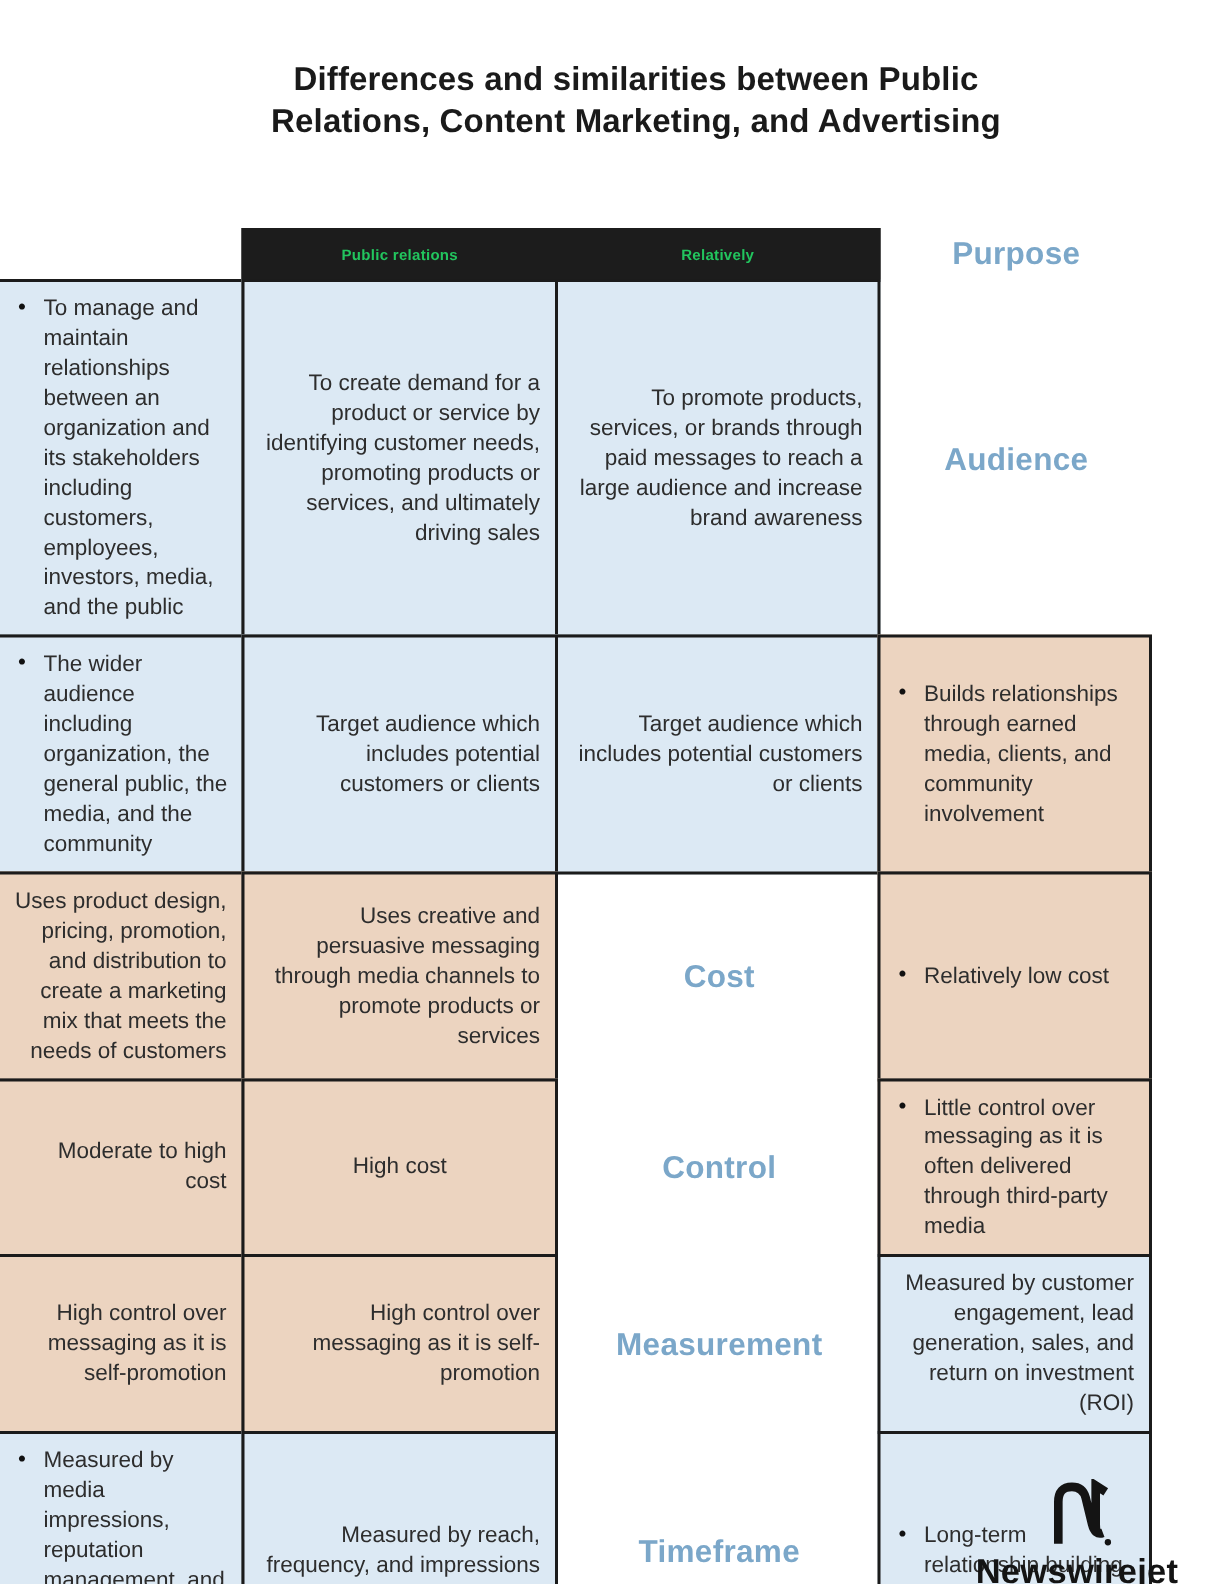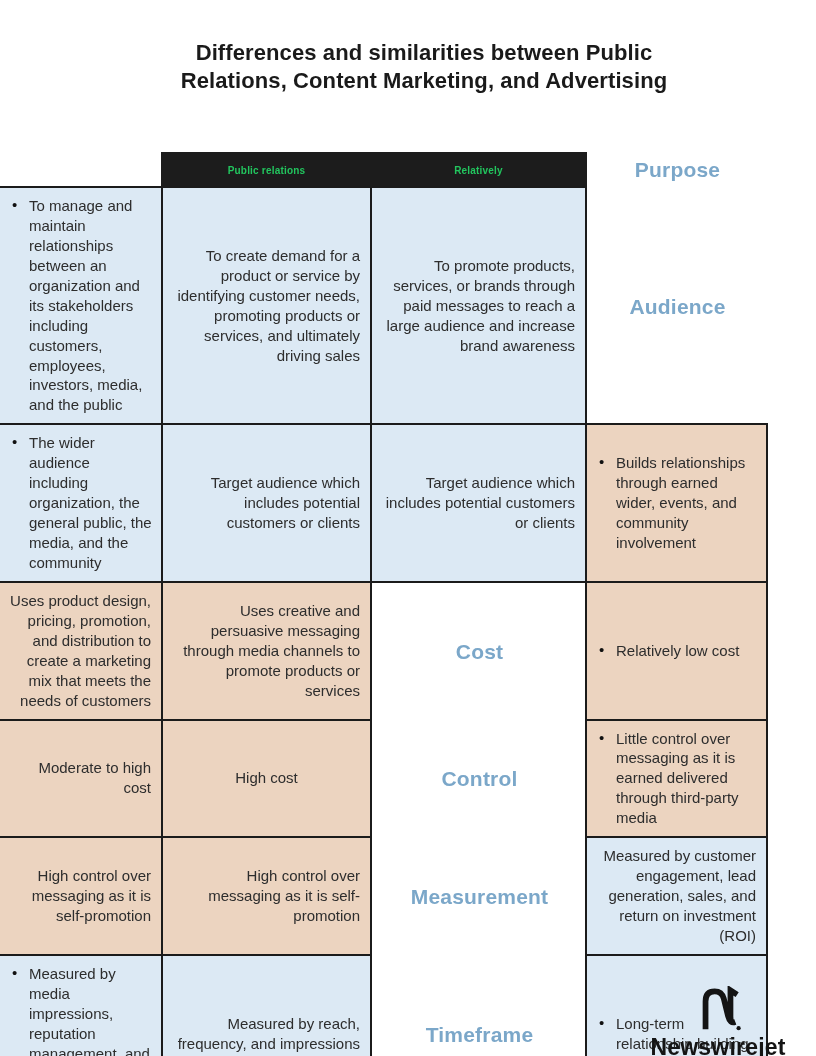--- a/index.html
+++ b/index.html
@@ -80,35 +80,35 @@
     <div class="cell center blue">To promote products, services, or brands through paid messages to reach a large audience and increase brand awareness</div>
 
     <div class="rowlabel">Audience</div>
     <div class="cell first blue">
       <div class="bullet">The wider audience including organization, the general public, the media, and the community</div>
     </div>
     <div class="cell center blue">Target audience which includes potential customers or clients</div>
     <div class="cell center blue">Target audience which includes potential customers or clients</div>
 
     <div class="cell first tan">
-      <div class="bullet">Builds relationships through earned wider, events, and community involvement</div>
+      <div class="bullet">Builds relationships through earned media, clients, and community involvement</div>
     </div>
     <div class="cell center tan">Uses product design, pricing, promotion, and distribution to create a marketing mix that meets the needs of customers</div>
     <div class="cell center tan">Uses creative and persuasive messaging through media channels to promote products or services</div>
 
     <div class="rowlabel">Cost</div>
     <div class="cell first tan">
       <div class="bullet">Relatively low cost</div>
     </div>
     <div class="cell center tan">Moderate to high cost</div>
     <div class="cell center tan">High cost</div>
 
     <div class="rowlabel">Control</div>
     <div class="cell first tan">
-      <div class="bullet">Little control over messaging as it is earned delivered through third-party media</div>
+      <div class="bullet">Little control over messaging as it is often delivered through third-party media</div>
     </div>
     <div class="cell center tan">High control over messaging as it is self-promotion</div>
     <div class="cell center tan">High control over messaging as it is self-promotion</div>
 
     <div class="rowlabel">Measurement</div>
     <div class="cell center blue">Measured by customer engagement, lead generation, sales, and return on investment (ROI)</div>
     <div class="cell first blue">
       <div class="bullet">Measured by media impressions, reputation management, and stakeholder engagement</div>
     </div>
     <div class="cell center blue">Measured by reach, frequency, and impressions</div>

